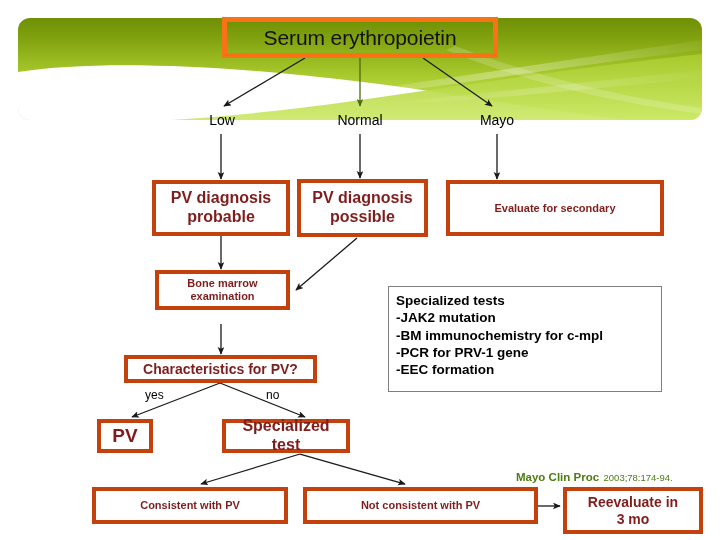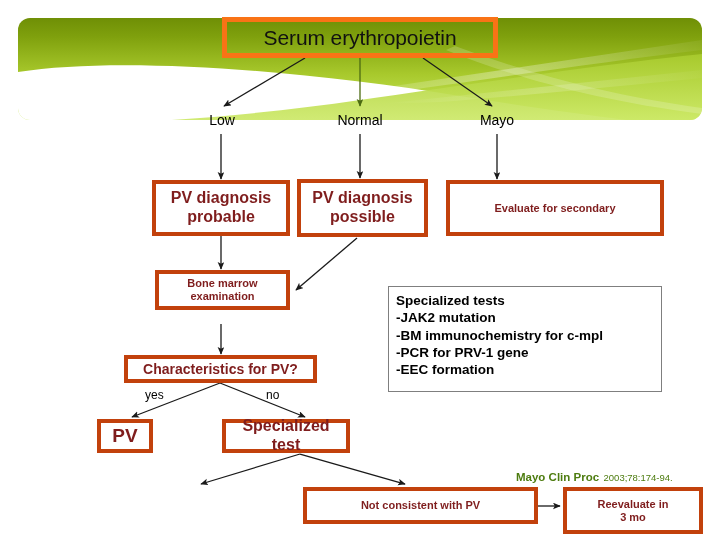--- a/index.html
+++ b/index.html
@@ -106,21 +106,21 @@
     font-weight: bold;
   }
   #citation .cit-ref {
     font-size: 9.5px;
     font-weight: normal;
   }
 
   
   .fs16 { font-size: 16px; }
   .fs15 { font-size: 11px; }
-  .fs14 { font-size: 11px; }
+  .fs14 { font-size: 14px; }
   .fs12 { font-size: 14px; }
   .fs19 { font-size: 19px; }
 </style>
 </head>
 <body>
 
 <div id="slide">
 
   <svg class="layer" id="banner-layer" viewBox="0 0 720 540">
     <defs>
@@ -252,20 +252,23 @@
     <div class="yn-label" style="left:266px; top:388px;">no</div>
 
     <div class="node fs19" style="left:97px; top:419px; width:56px; height:34px;">
       <span>PV</span>
     </div>
 
     <div class="node fs16" style="left:222px; top:419px; width:128px; height:34px;">
       <span>Specialized test</span>
     </div>
 
+    <div class="node fs15" style="left:92px; top:487px; width:196px; height:37px;">
+      <span>Consistent with PV</span>
+    </div>
 
     <div class="node fs15" style="left:303px; top:487px; width:235px; height:37px;">
       <span>Not consistent with PV</span>
     </div>
 
     <div class="node fs14" style="left:563px; top:487px; width:140px; height:47px;">
       <span>
         <span>Reevaluate in</span><br>
         <span>3 mo</span>
       </span>

